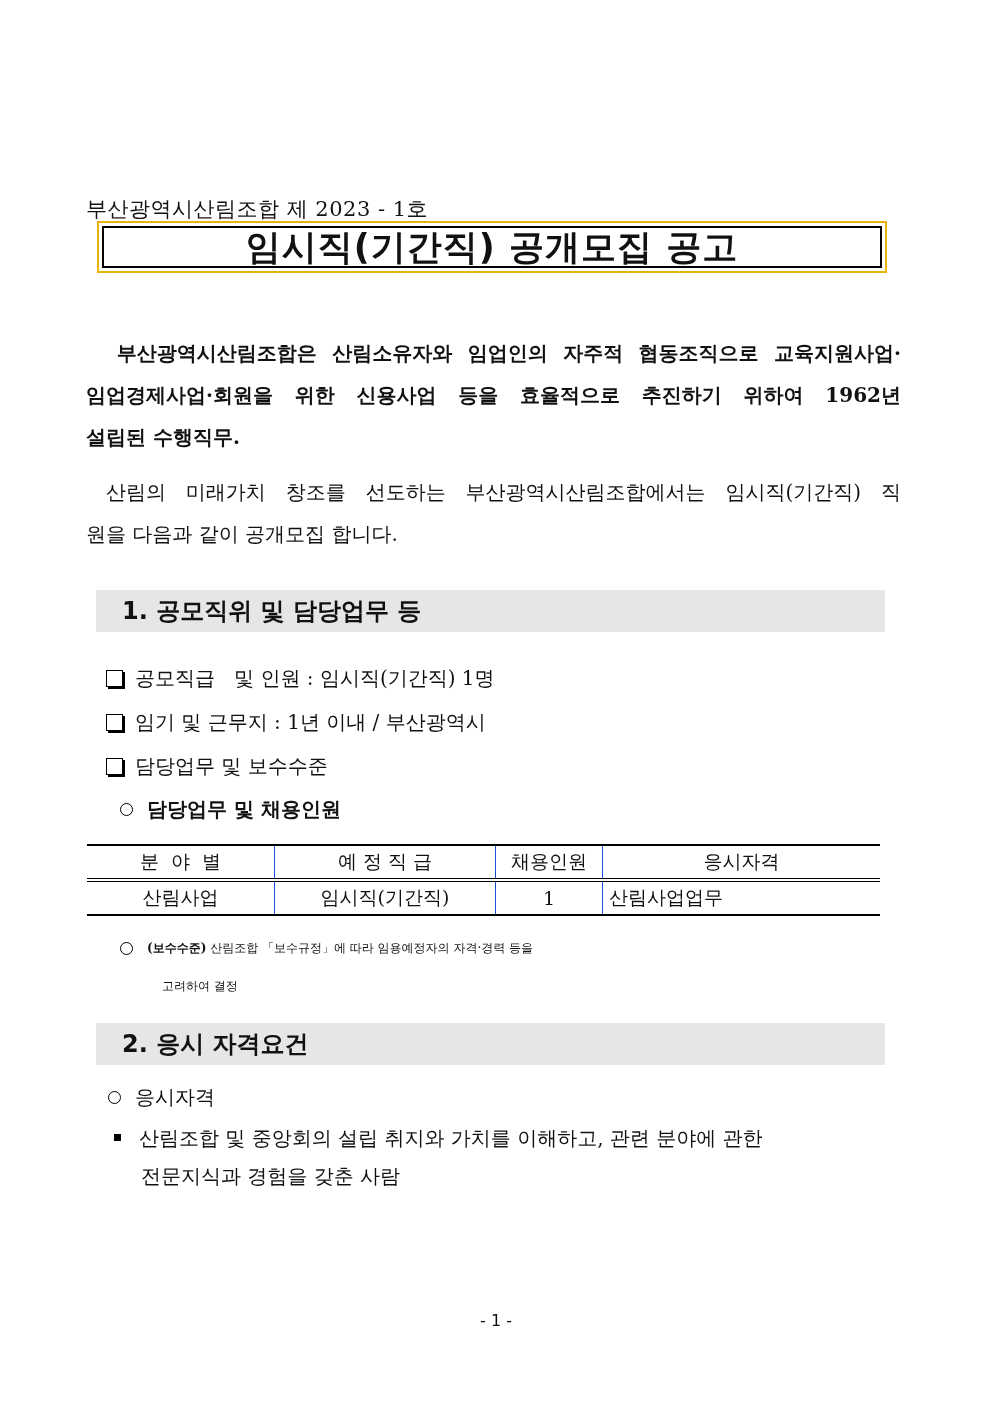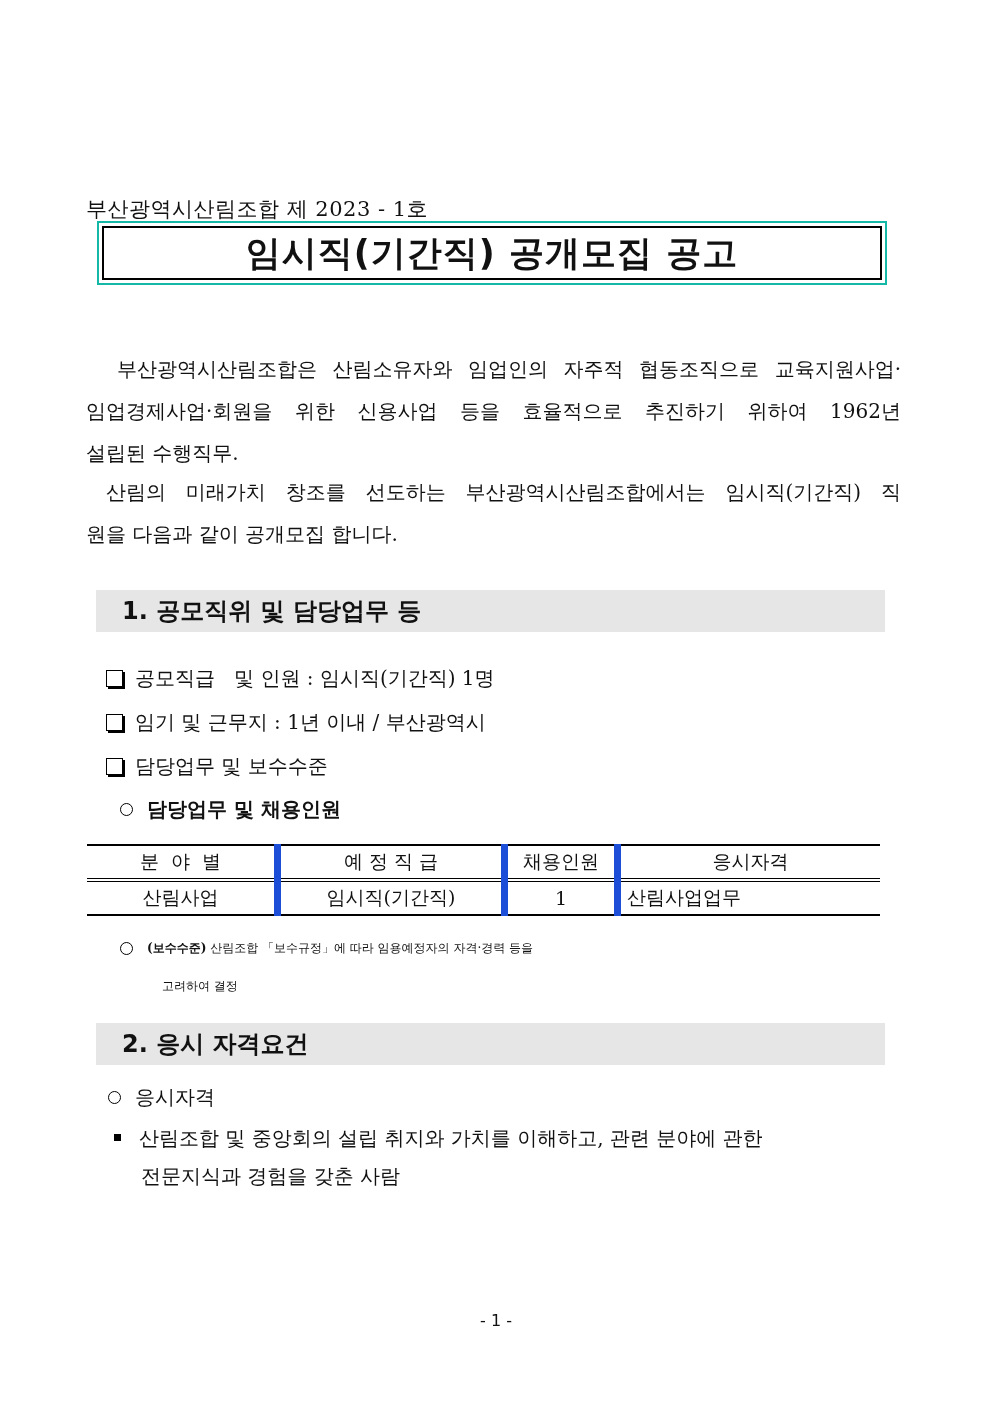--- a/index.html
+++ b/index.html
@@ -2,22 +2,22 @@
 <html><head>
 <meta charset="utf-8">
 <style>
   html, body { margin: 0; padding: 0; background: #ffffff; }
   body { width: 992px; height: 1403px; position: relative; overflow: hidden;
          font-family: "DejaVu Serif", "Liberation Serif", serif; color: #111; }
   .abs { position: absolute; }
 
   .doc-number { left: 86px; top: 160px; font-size: 21px; letter-spacing: 0.5px; white-space: nowrap; margin-top: 35px; }
 
-  .title-box { left: 97px; top: 221px; width: 790px; height: 64px;
-               border: 2px solid #14b8a6; box-sizing: border-box; }
+  .title-box { left: 97px; top: 221px; width: 790px; height: 52px;
+               border: 2px solid #eab308; box-sizing: border-box; }
   .title-box-inner { position: absolute; left: 3px; top: 3px; right: 3px; bottom: 3px;
                border: 2px solid #000; display: flex; align-items: center; justify-content: center; }
   .title-text { font-family: "DejaVu Sans", "Liberation Sans", sans-serif; font-weight: bold;
                font-size: 35px; letter-spacing: 1px; }
 
   .para { left: 86px; width: 815px; font-size: 20px; line-height: 42px; text-align: justify; }
   .para-line { white-space: nowrap; display: block; text-align-last: justify; }
   .para-line.last { text-align-last: left; }
 
   .section-bar { left: 96px; width: 789px; height: 42px; background: #e6e6e6;
@@ -30,21 +30,21 @@
               background: #fff; margin-right: 12px; box-sizing: border-box; }
 
   .circle-row { font-size: 20px; display: flex; align-items: center; white-space: nowrap; }
   .circle { width: 13px; height: 13px; border: 1.5px solid #000; border-radius: 50%;
             box-sizing: border-box; margin-right: 14px; }
   .bold { font-weight: bold; }
 
   table.staff { position: absolute; left: 87px; top: 844px; width: 793px;
                border-collapse: collapse; font-size: 19px; }
   table.staff th, table.staff td { height: 32px; padding: 0 6px; font-weight: normal;
-               border-left: 7px solid #1d4ed8; text-align: center; }
+               border-left: 1px solid #1d4ed8; text-align: center; }
   table.staff th:first-child, table.staff td:first-child { border-left: none; }
   table.staff thead tr { border-top: 2.5px solid #000; border-bottom: 4px double #000; }
   table.staff tbody tr { border-bottom: 2.5px solid #000; }
   table.staff td.left { text-align: left; }
 
   .salary-line { left: 120px; width: 780px; font-size: 12px; line-height: 38px; }
   .salary-line .cont { padding-left: 42px; display: block; }
 
   .bullet-row { left: 114px; font-size: 20px; line-height: 38px; width: 760px; }
   .sq { display: inline-block; width: 7px; height: 7px; background: #000; margin-right: 18px;
@@ -58,21 +58,21 @@
 <body>
 
 <div class="abs doc-number">부산광역시산림조합 제 2023 - 1호</div>
 
 <div class="abs title-box">
   <div class="title-box-inner">
     <span class="title-text">임시직(기간직) 공개모집 공고</span>
   </div>
 </div>
 
-<div class="abs para" style="top:348px;">
+<div class="abs para" style="top:332px;font-weight:bold;">
   <span class="para-line" style="white-space:pre;">  부산광역시산림조합은 산림소유자와 임업인의 자주적 협동조직으로 교육지원사업·</span>
   <span class="para-line">임업경제사업·회원을 위한 신용사업 등을 효율적으로 추진하기 위하여 1962년</span>
   <span class="para-line last">설립된 수행직무.</span>
 </div>
 <div class="abs para" style="top:471px;">
   <span class="para-line" style="white-space:pre;"> 산림의 미래가치 창조를 선도하는 부산광역시산림조합에서는 임시직(기간직) 직</span>
   <span class="para-line last">원을 다음과 같이 공개모집 합니다.</span>
 </div>
 
 <div class="abs section-bar" style="top:590px;">

